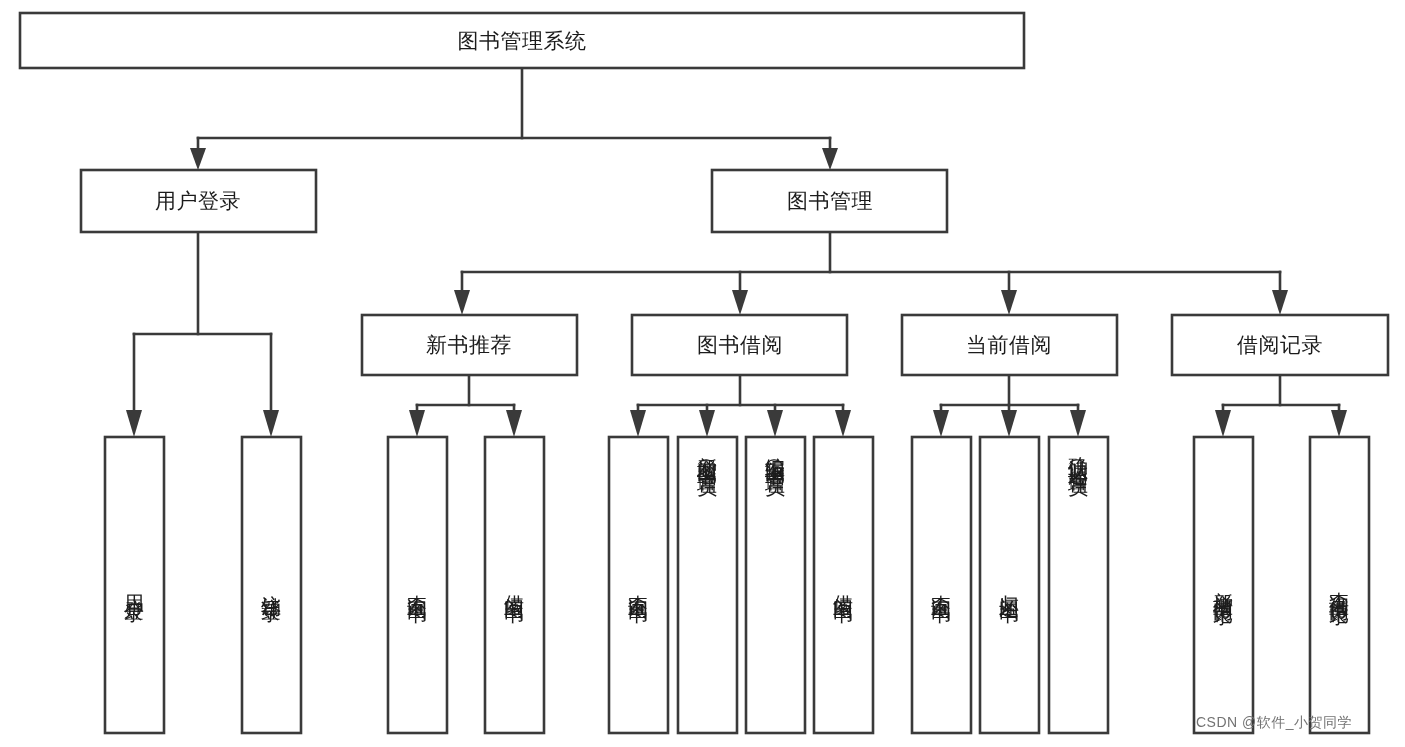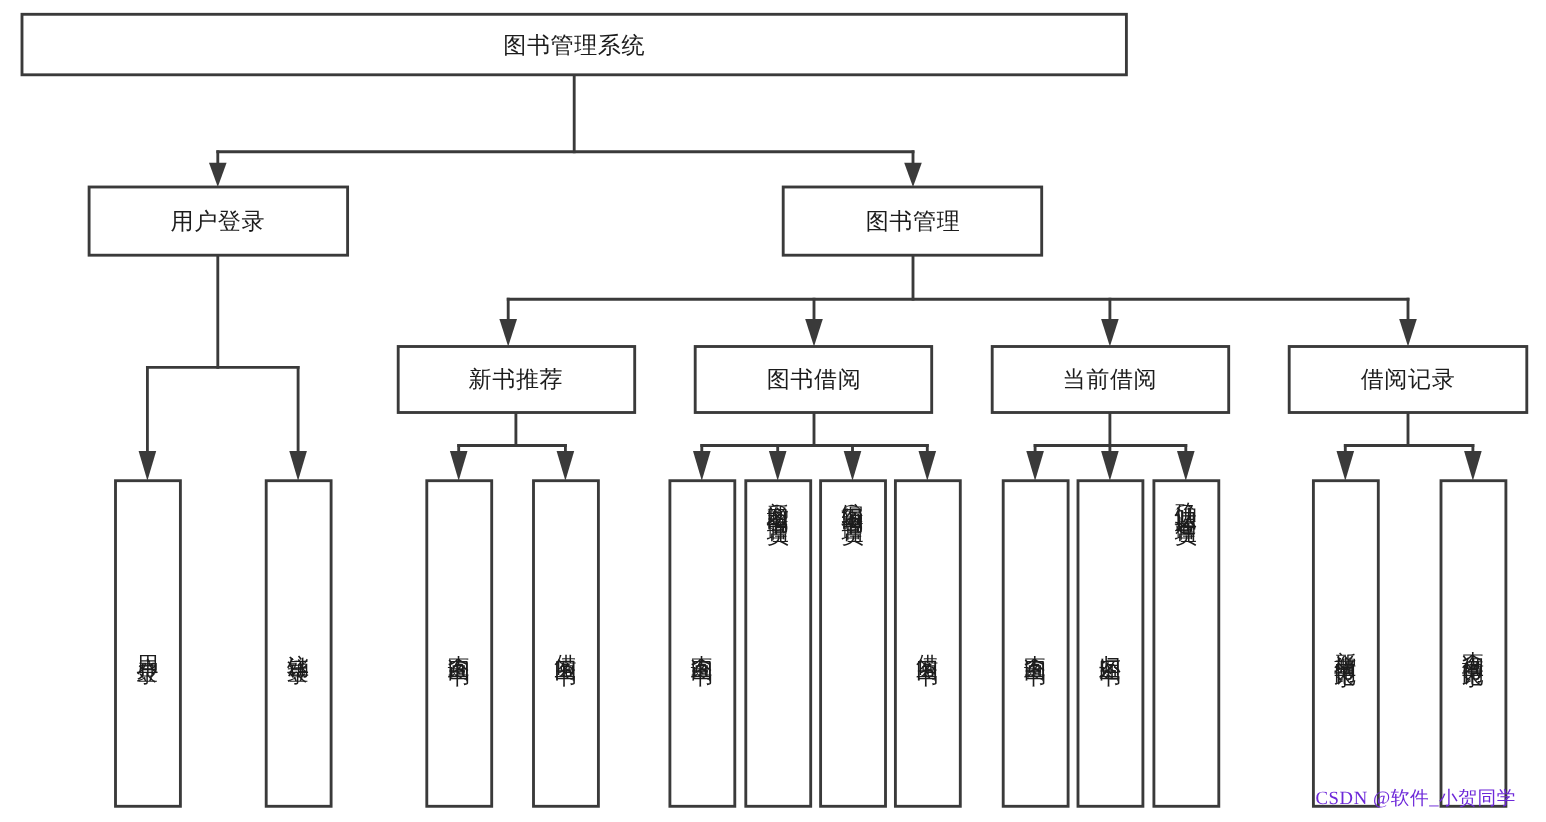--- a/index.html
+++ b/index.html
@@ -66,23 +66,23 @@
     pointer-events: none;
     white-space: nowrap;
   }
   .leaf-label.align-top {
     justify-content: flex-start;
     padding-top: 4px;
     box-sizing: border-box;
   }
   .watermark {
     position: absolute;
-    font-family: Liberation Serif, serif;
-    font-size: 17px;
-    color: #6d28d9;
+    font-family: Liberation Sans, sans-serif;
+    font-size: 14px;
+    color: #737373;
     white-space: nowrap;
     letter-spacing: 0.5px;
   }
 </style>
 </head>
 <body>
 
 <div id="diagram-root">
 
   <svg class="diagram-canvas" viewBox="0 0 1405 747">

